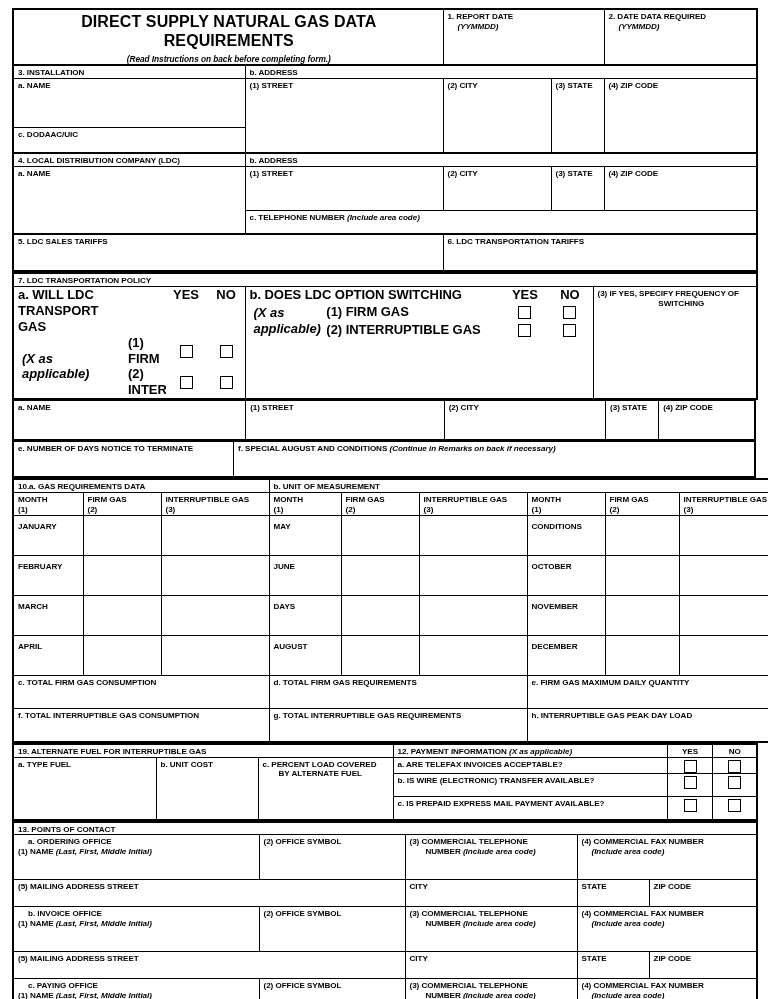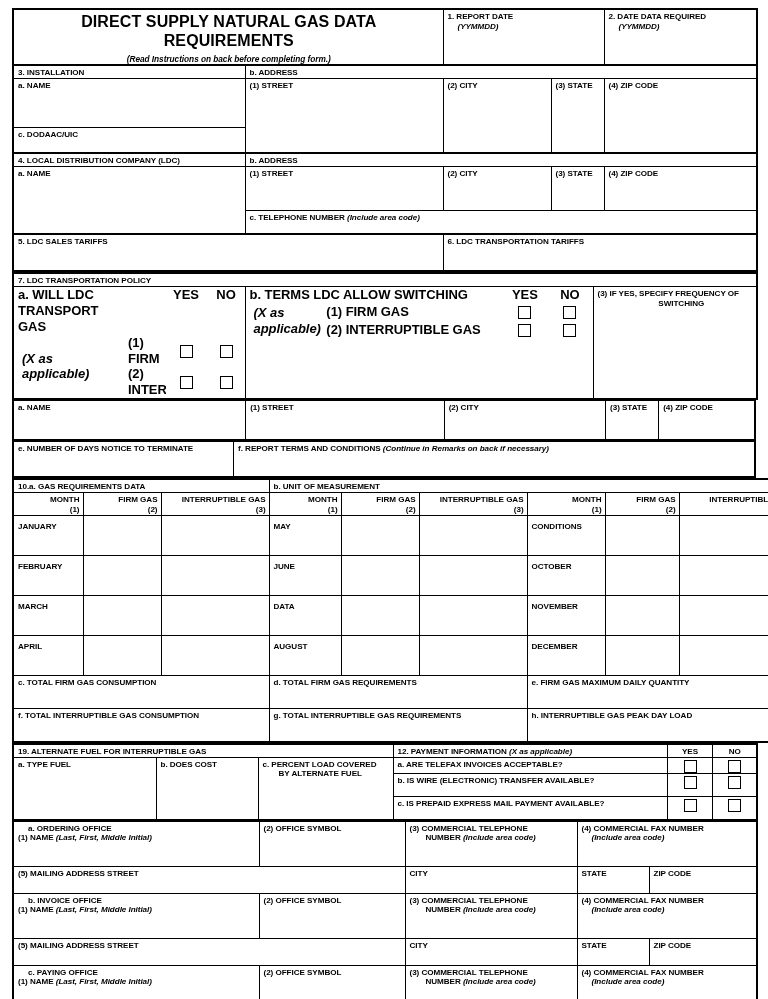--- a/index.html
+++ b/index.html
@@ -94,21 +94,21 @@
     border: none;
     font-size: 13px;
     font-weight: bold;
     padding: 0;
     vertical-align: middle;
   }
   .inner td.cb { text-align: center; width: 34px; }
 
   
   .mh {
-    text-align: right;
+    text-align: left;
     font-size: 8.1px;
     font-weight: bold;
     padding-top: 4px;
     padding-bottom: 4px;
     line-height: 1.3;
     margin-left: 18px;
   }
 
   .row-tall td { height: 33px; }
 </style>
@@ -267,21 +267,21 @@
       <td colspan="3" style="padding:0">
         <table class="inner" style="height:100%">
           <colgroup>
                 <col style="width:70px">
                 <col style="width:158px">
                 <col style="width:40px">
                 <col style="width:40px">
               </colgroup>
           <tbody>
                 <tr style="height:14px">
-            <td colspan="2" style="padding-left:4px; vertical-align:top">b. TERMS LDC ALLOW SWITCHING</td>
+            <td colspan="2" style="padding-left:4px; vertical-align:top">b. DOES LDC OPTION SWITCHING</td>
             <td class="center yesno-hdr" style="vertical-align:top">YES</td>
             <td class="center yesno-hdr" style="vertical-align:top">NO</td>
           </tr>
           <tr style="height:18px">
             <td rowspan="2" style="padding-left:8px; vertical-align:middle">
               <div class="it">(X as</div>
               <div class="it">applicable)</div>
             </td>
             <td style="padding-left:2px">(1) FIRM GAS</td>
             <td class="cb"><span class="cbx"></span></td>
@@ -339,21 +339,21 @@
         <col style="width:148px">
         <col style="width:188px">
         <col style="width:184px">
     </colgroup>
     <tbody>
     <tr>
       <td style="height:32px">
         <div>e. NUMBER OF DAYS NOTICE TO TERMINATE</div>
       </td>
       <td colspan="3">
-        <span>f. REPORT TERMS AND CONDITIONS</span>
+        <span>f. SPECIAL AUGUST AND CONDITIONS</span>
         <span class="it">(Continue in Remarks on back if necessary)</span>
       </td>
     </tr>
   </tbody>
     </table>
 
   <table class="form" style="border-top:none">
     <colgroup>
       <col style="width:70px">
         <col style="width:78px">
@@ -420,21 +420,21 @@
       <td></td>
       <td></td>
       <td style="padding-top:6px">OCTOBER</td>
       <td></td>
       <td></td>
     </tr>
     <tr class="row-tall">
       <td style="padding-top:6px">MARCH</td>
       <td></td>
       <td></td>
-      <td style="padding-top:6px">DATA</td>
+      <td style="padding-top:6px">DAYS</td>
       <td></td>
       <td></td>
       <td style="padding-top:6px">NOVEMBER</td>
       <td></td>
       <td></td>
     </tr>
     <tr class="row-tall">
       <td style="padding-top:6px">APRIL</td>
       <td></td>
       <td></td>
@@ -488,21 +488,21 @@
         <span class="it">(X as applicable)</span>
       </td>
       <td class="thicktop center">YES</td>
       <td class="thicktop center">NO</td>
     </tr>
     <tr>
       <td rowspan="3" style="height:20px">
         <div>a. TYPE FUEL</div>
       </td>
       <td rowspan="3">
-        <div>b. DOES COST</div>
+        <div>b. UNIT COST</div>
       </td>
       <td rowspan="3">
         <div>c. PERCENT LOAD COVERED</div>
         <div class="ind2">BY ALTERNATE FUEL</div>
       </td>
       <td>a. ARE TELEFAX INVOICES ACCEPTABLE?</td>
       <td class="center" style="padding-top:2px"><span class="cbx"></span></td>
       <td class="center" style="padding-top:2px"><span class="cbx"></span></td>
     </tr>
     <tr>
@@ -520,20 +520,23 @@
 
   <table class="form" style="border-top:none">
     <colgroup>
       <col style="width:246px">
         <col style="width:146px">
         <col style="width:172px">
       <col style="width:72px">
         <col style="width:108px">
     </colgroup>
     <tbody>
+        <tr>
+      <td colspan="5" class="thicktop">13. POINTS OF CONTACT</td>
+    </tr>
 
     <tr>
       <td style="height:42px">
         <div class="ind1">a. ORDERING OFFICE</div>
         <div>
           <span>(1) NAME</span>
           <span class="it">(Last, First, Middle Initial)</span>
         </div>
       </td>
       <td>

